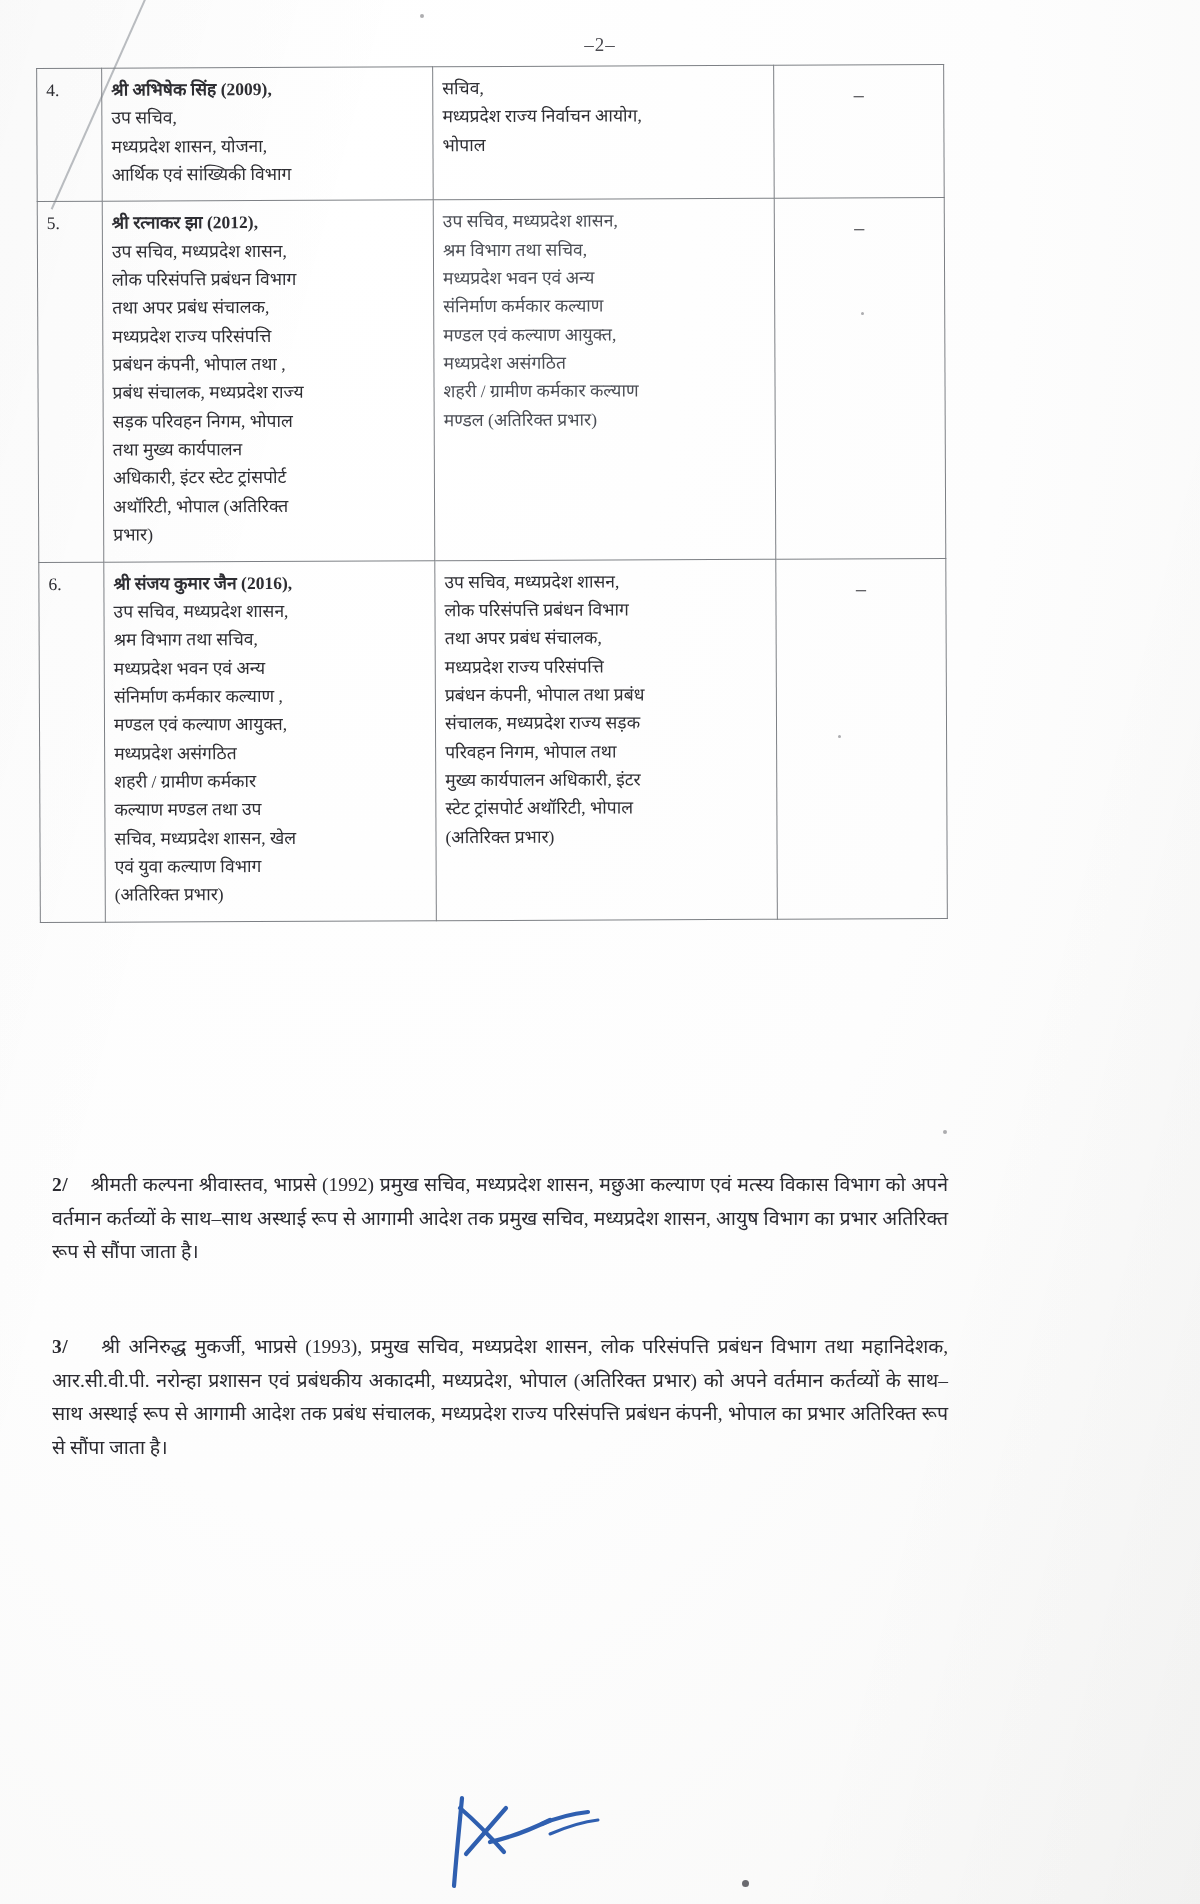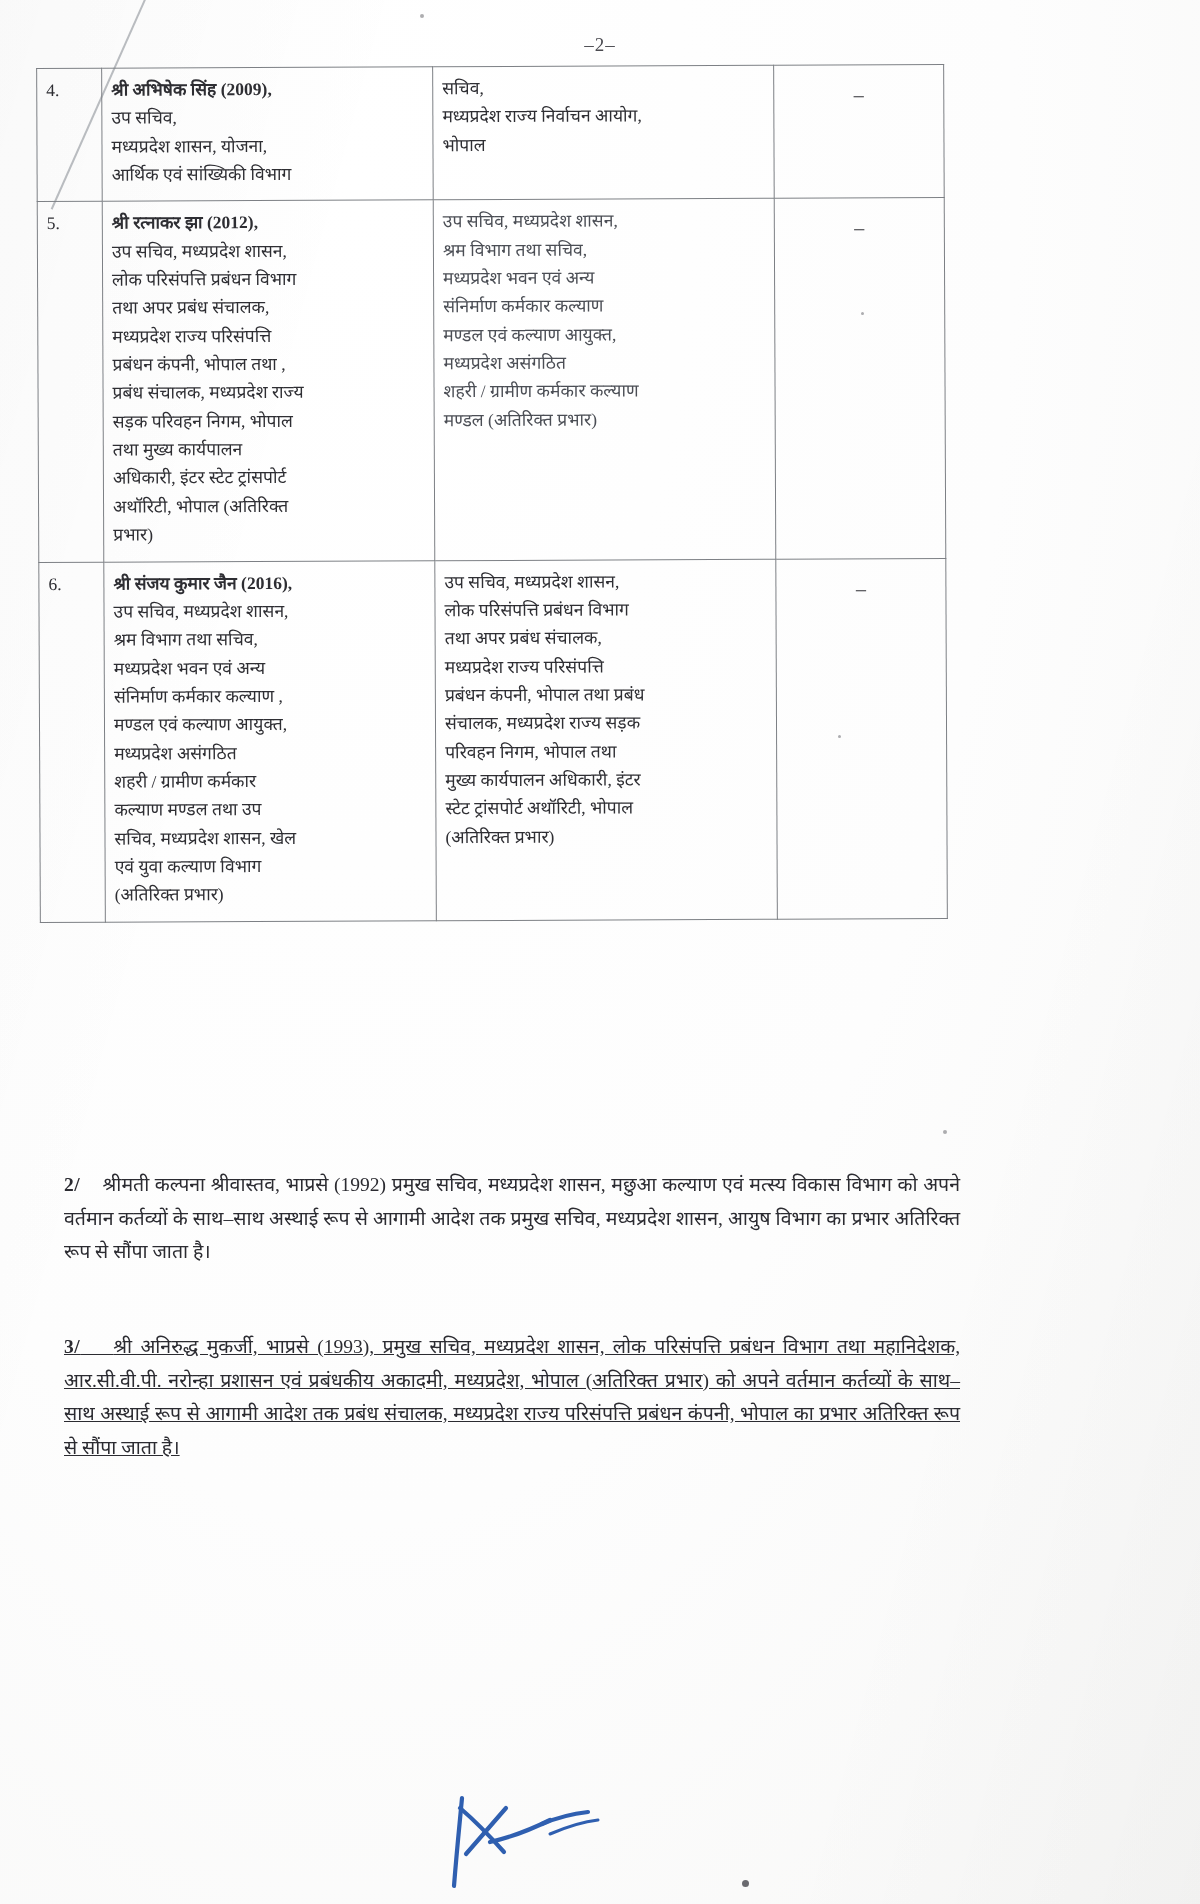--- a/index.html
+++ b/index.html
@@ -62,30 +62,30 @@
   td.c-remark{width:auto;text-align:center;color:#3a3a40;}
   .nm{font-weight:bold;}
   .ln{display:block;white-space:nowrap;}
   .dash{display:inline-block;margin-top:6px;font-size:20px;}
   .faint{color:#5d6067;}
   .r6 td{color:#26262b;}
   .r5 .c-to{color:#4b4e55;}
   
   .para{
     position:absolute;
-    left:64px;width:896px;
+    left:52px;width:896px;
     color:#2b2b31;
     font-size:19.5px;
     line-height:1.72;
     text-align:justify;
     font-family:"Liberation Serif", serif;
   }
   .para .idx{font-weight:bold;letter-spacing:.5px;}
   #para2{top:1168px;}
-  #para3{top:1330px;text-decoration:underline;}
+  #para3{top:1330px;}
   .para p{margin:0;}
   
   .speck{position:absolute;background:#6a6a70;border-radius:50%;opacity:.55;}
   
   .signature{
     position:absolute;left:430px;top:1790px;
     width:210px;height:110px;
     pointer-events:none;
   }
   .sig-dot{

